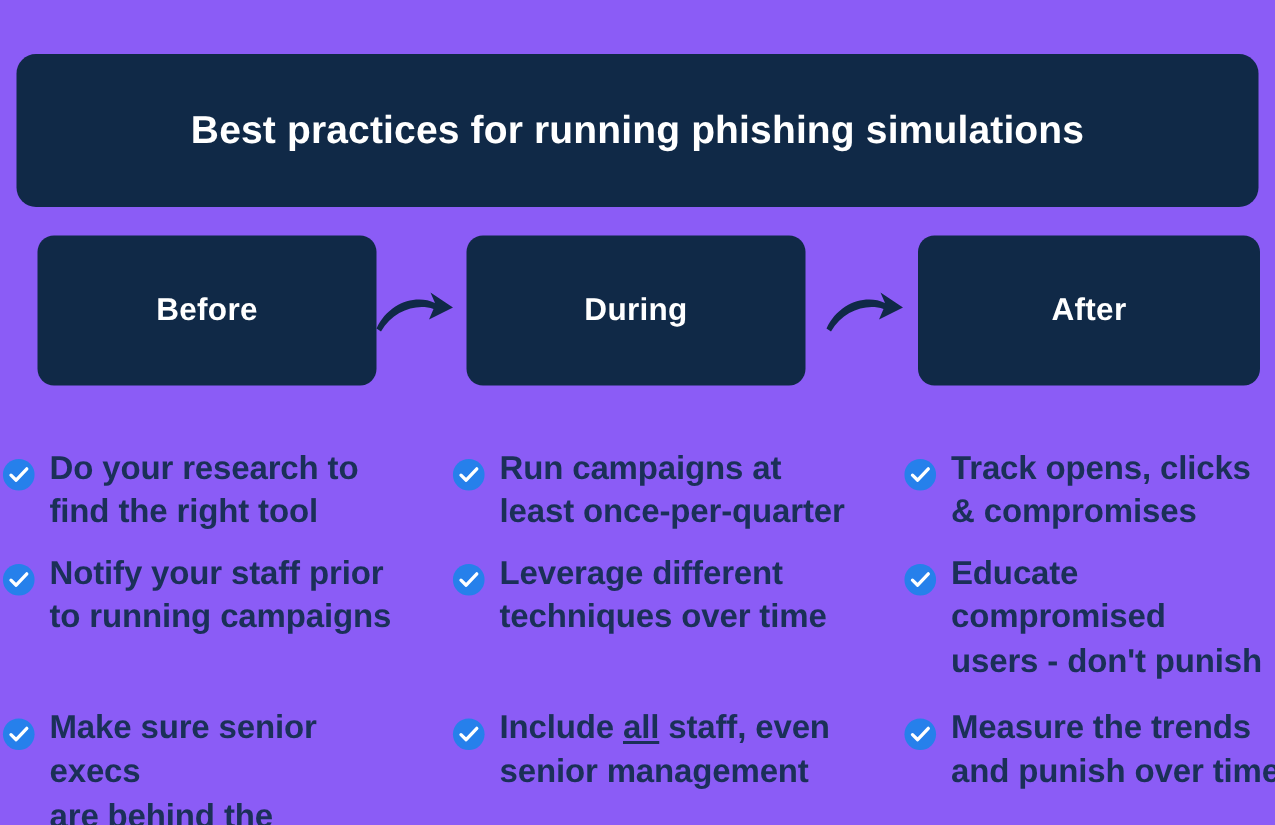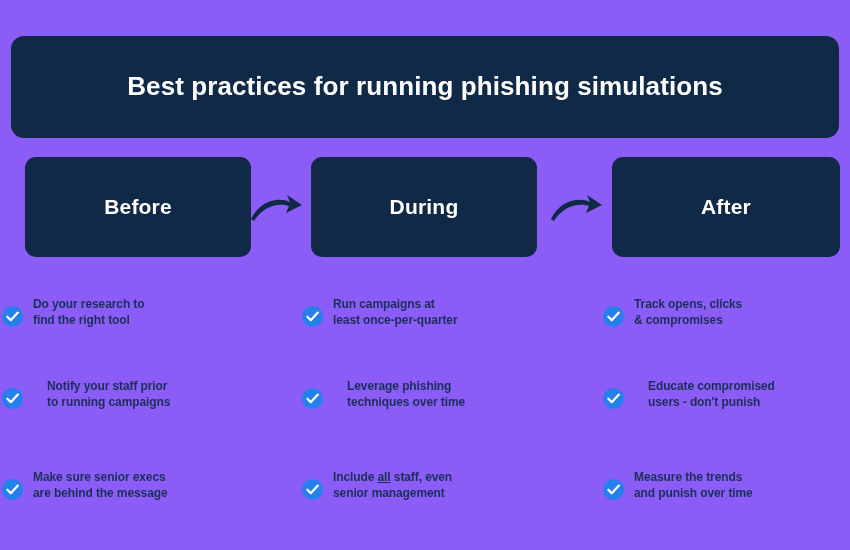--- a/index.html
+++ b/index.html
@@ -105,35 +105,35 @@
   .bullet-col.c1 { left: 301px; }
   .bullet-col.c2 { left: 602px; }
 
   .bullet-item {
     position: absolute;
     display: flex;
     align-items: flex-start;
     width: 265px;
   }
   .bullet-item.r0 { top: 10px; }
-  .bullet-item.r1 { top: 92px; gap: 14px; }
+  .bullet-item.r1 { top: 80px; }
   .bullet-item.r2 { top: 183px; }
 
   .check-icon {
     flex: 0 0 auto;
     width: 23px;
     height: 23px;
     margin-top: 9px;
     margin-right: 9px;
   }
   .check-icon svg { display: block; width: 23px; height: 23px; }
 
   .bullet-text {
     color: #1b3058;
-    font-size: 12px;
+    font-size: 22px;
     font-weight: bold;
     line-height: 1.33;
     letter-spacing: -0.1px;
     padding-top: 1px;
   }
   .bullet-text u { text-decoration: underline; }
 
   
   .bullet-col.c0 .check-icon { margin-left: 1px; }
 </style>
@@ -235,21 +235,21 @@
       </div>
 
       <div class="bullet-item r1">
         <span class="check-icon">
           <svg viewBox="0 0 24 24" xmlns="http://www.w3.org/2000/svg" aria-hidden="true">
             <circle cx="12" cy="12" r="11" fill="#2680eb"></circle>
             <path d="M6.6 12.3 L10.2 15.8 L17.6 7.9" fill="none" stroke="#ffffff" stroke-width="2.3" stroke-linecap="round" stroke-linejoin="round"></path>
           </svg>
         </span>
         <span class="bullet-text">
-          <span>Leverage phishing</span><br>
+          <span>Leverage different</span><br>
           <span>techniques over time</span>
         </span>
       </div>
 
       <div class="bullet-item r2">
         <span class="check-icon">
           <svg viewBox="0 0 24 24" xmlns="http://www.w3.org/2000/svg" aria-hidden="true">
             <circle cx="12" cy="12" r="11" fill="#2680eb"></circle>
             <path d="M6.6 12.3 L10.2 15.8 L17.6 7.9" fill="none" stroke="#ffffff" stroke-width="2.3" stroke-linecap="round" stroke-linejoin="round"></path>
           </svg>

